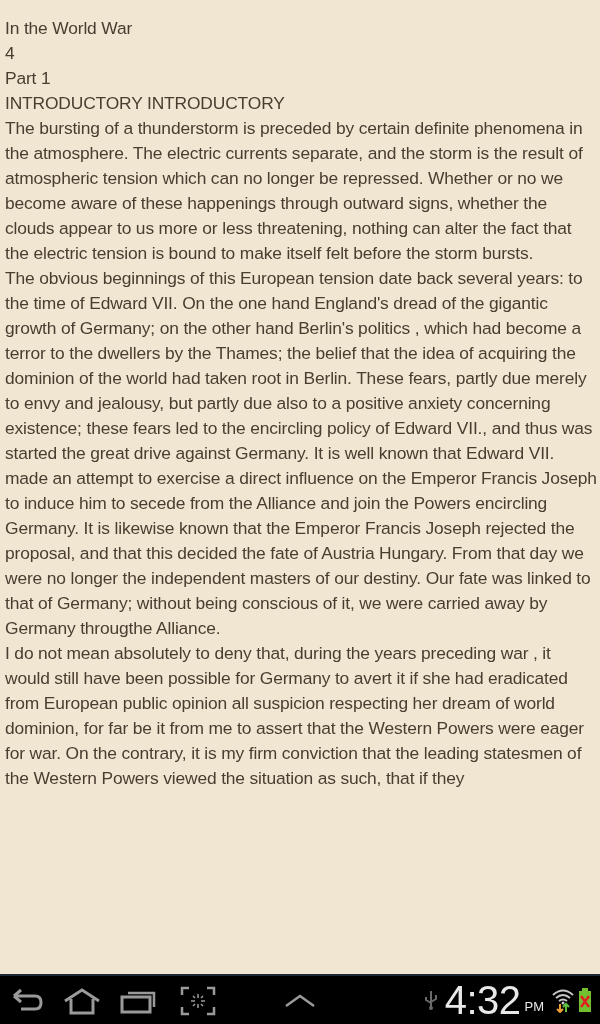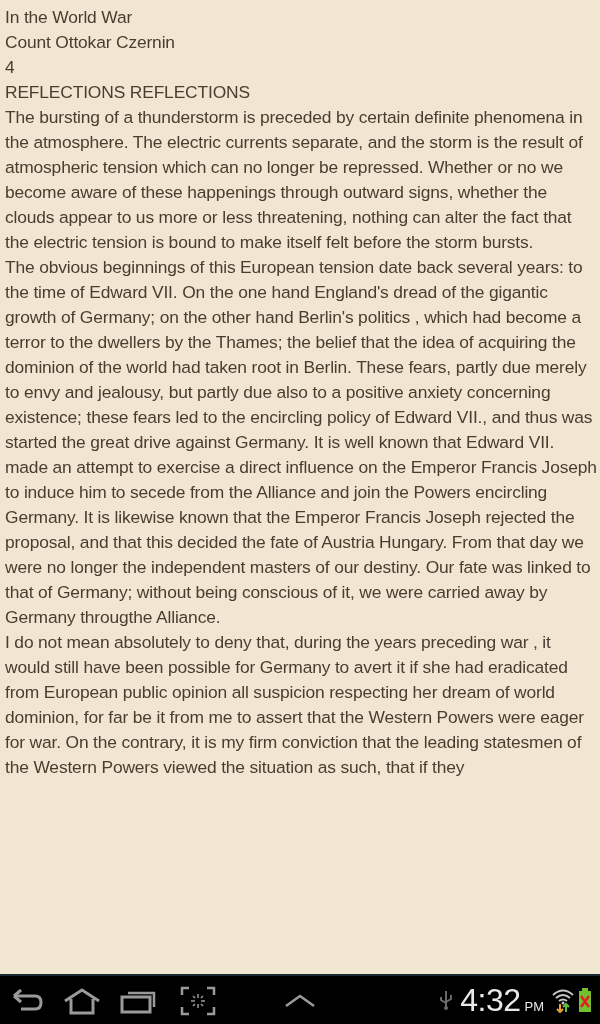--- a/index.html
+++ b/index.html
@@ -1,35 +1,35 @@
 <!DOCTYPE html>
 <html><head>
 <meta charset="utf-8">
 <style>
   html, body { margin:0; padding:0; }
   body { width:600px; height:1024px; overflow:hidden; background:#f0e6d2; font-family:"Liberation Sans", sans-serif; position:relative; }
   .reader { position:absolute; left:0; top:0; width:600px; height:974px; overflow:hidden; background:#f0e6d2; color:#4a3d30; }
-  .content { padding:5px 0 0 5px; font-size:17.4px; line-height:25px; letter-spacing:-0.15px; width:592px; }
+  .content { padding:16px 0 0 5px; font-size:17.4px; line-height:25px; letter-spacing:-0.15px; width:592px; }
   .content p { margin:0; }
   .navbar { position:absolute; left:0; top:974px; width:600px; height:50px; background:#000; border-top:2px solid #1b2a35; box-sizing:border-box; }
   .nav-btn { position:absolute; top:8px; width:40px; height:34px; display:flex; align-items:center; justify-content:center; }
   .nav-btn svg { display:block; }
   .status { position:absolute; right:0; top:0; height:48px; display:flex; align-items:center; }
-  .clock { color:#e8e8e8; font-size:32px; letter-spacing:-0.5px; margin-left:6px;text-align:right; }
+  .clock { color:#e8e8e8; font-size:40px; letter-spacing:-0.5px; margin-left:6px;text-align:right; }
   .ampm { color:#e8e8e8; font-size:13px; margin:12px 8px 0 4px;text-align:right; }
 </style>
 </head>
 <body>
 
 <div class="reader">
   <div class="content">
     <p>In the World War</p>
-    <p>Count Ottokar Czernin</p>
     <p>4</p>
-    <p>REFLECTIONS REFLECTIONS</p>
+    <p>Part 1</p>
+    <p>INTRODUCTORY INTRODUCTORY</p>
     <p>The bursting of a thunderstorm is preceded by certain definite phenomena in the atmosphere. The electric currents separate, and the storm is the result of atmospheric tension which can no longer be repressed. Whether or no we become aware of these happenings through outward signs, whether the clouds appear to us more or less threatening, nothing can alter the fact that the electric tension is bound to make itself felt before the storm bursts.</p>
     <p>The obvious beginnings of this European tension date back several years: to the time of Edward VII. On the one hand England's dread of the gigantic growth of Germany; on the other hand Berlin's politics , which had become a terror to the dwellers by the Thames; the belief that the idea of acquiring the dominion of the world had taken root in Berlin. These fears, partly due merely to envy and jealousy, but partly due also to a positive anxiety concerning existence; these fears led to the encircling policy of Edward VII., and thus was started the great drive against Germany. It is well known that Edward VII. made an attempt to exercise a direct influence on the Emperor Francis Joseph to induce him to secede from the Alliance and join the Powers encircling Germany. It is likewise known that the Emperor Francis Joseph rejected the proposal, and that this decided the fate of Austria Hungary. From that day we were no longer the independent masters of our destiny. Our fate was linked to that of Germany; without being conscious of it, we were carried away by Germany througthe Alliance.</p>
     <p>I do not mean absolutely to deny that, during the years preceding war , it would still have been possible for Germany to avert it if she had eradicated from European public opinion all suspicion respecting her dream of world dominion, for far be it from me to assert that the Western Powers were eager for war. On the contrary, it is my firm conviction that the leading statesmen of the Western Powers viewed the situation as such, that if they</p>
   </div>
 </div>
 
 <div class="navbar">
   <div class="nav-btn" style="left:8px;">
     <svg width="34" height="26" viewBox="0 0 34 26">
       <path d="M4 8 H24 Q30 8 30 14.5 Q30 21 24 21 H10" fill="none" stroke="#9a9a9a" stroke-width="3"></path>

